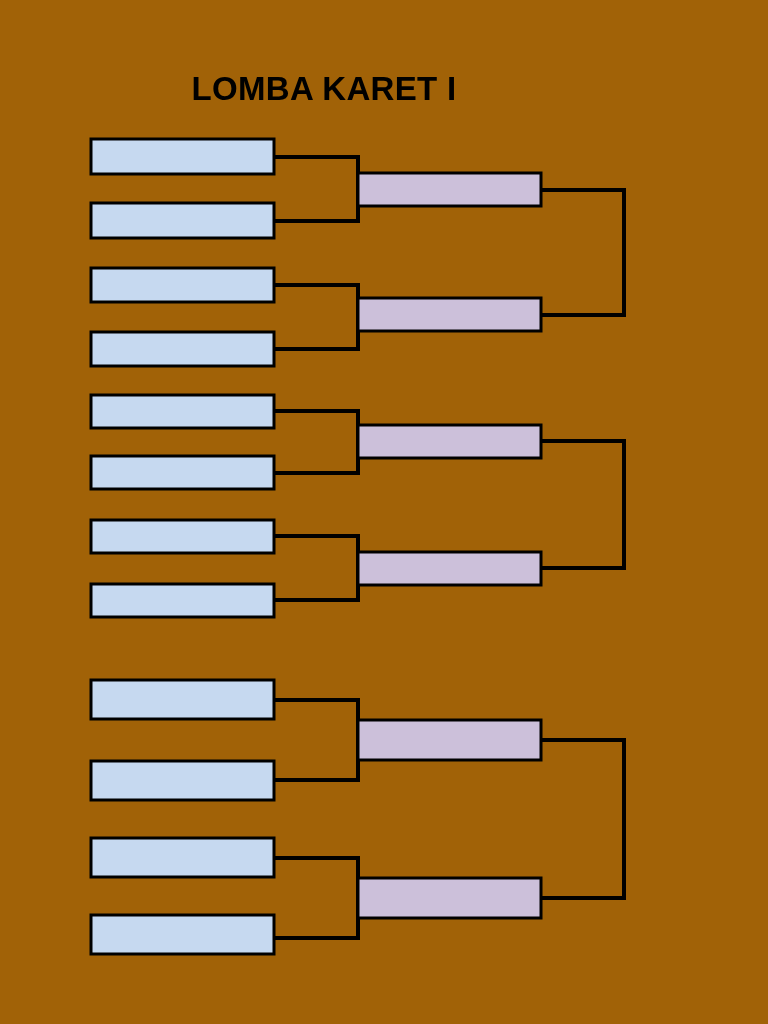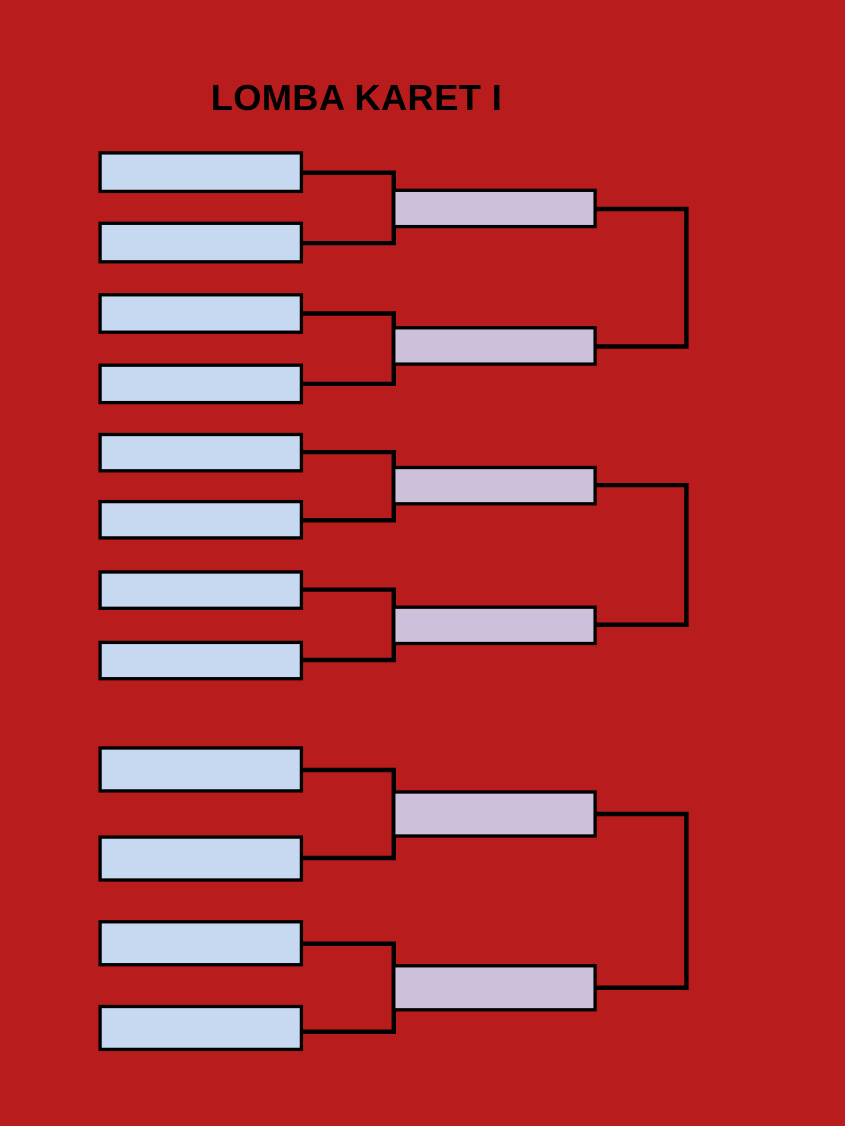--- a/index.html
+++ b/index.html
@@ -7,21 +7,21 @@
     padding: 0;
     background: #ffffff;
   }
   body {
     font-family: "Liberation Sans", sans-serif;
   }
   #page {
     position: relative;
     width: 768px;
     height: 1024px;
-    background: #b91c1c;
+    background: #a16207;
     overflow: hidden;
   }
   #bracket-title {
     position: absolute;
     left: 0;
     top: 70px;
     width: 768px;
     text-align: center;
     padding-right: 120px;
     box-sizing: border-box;

